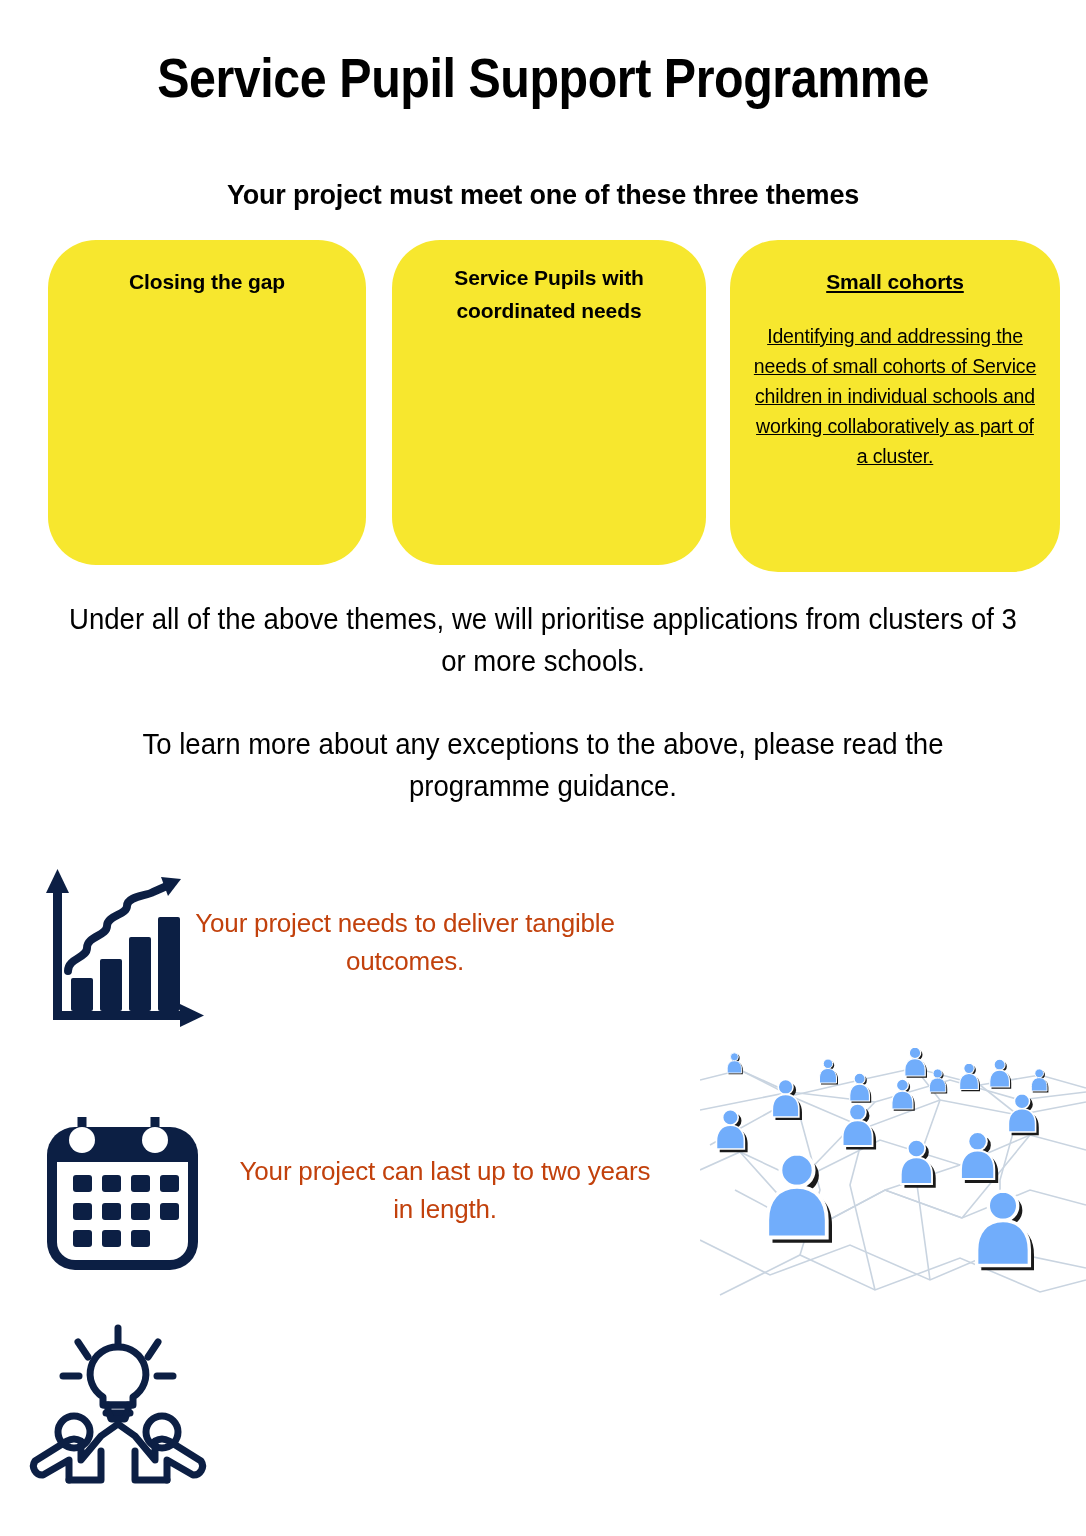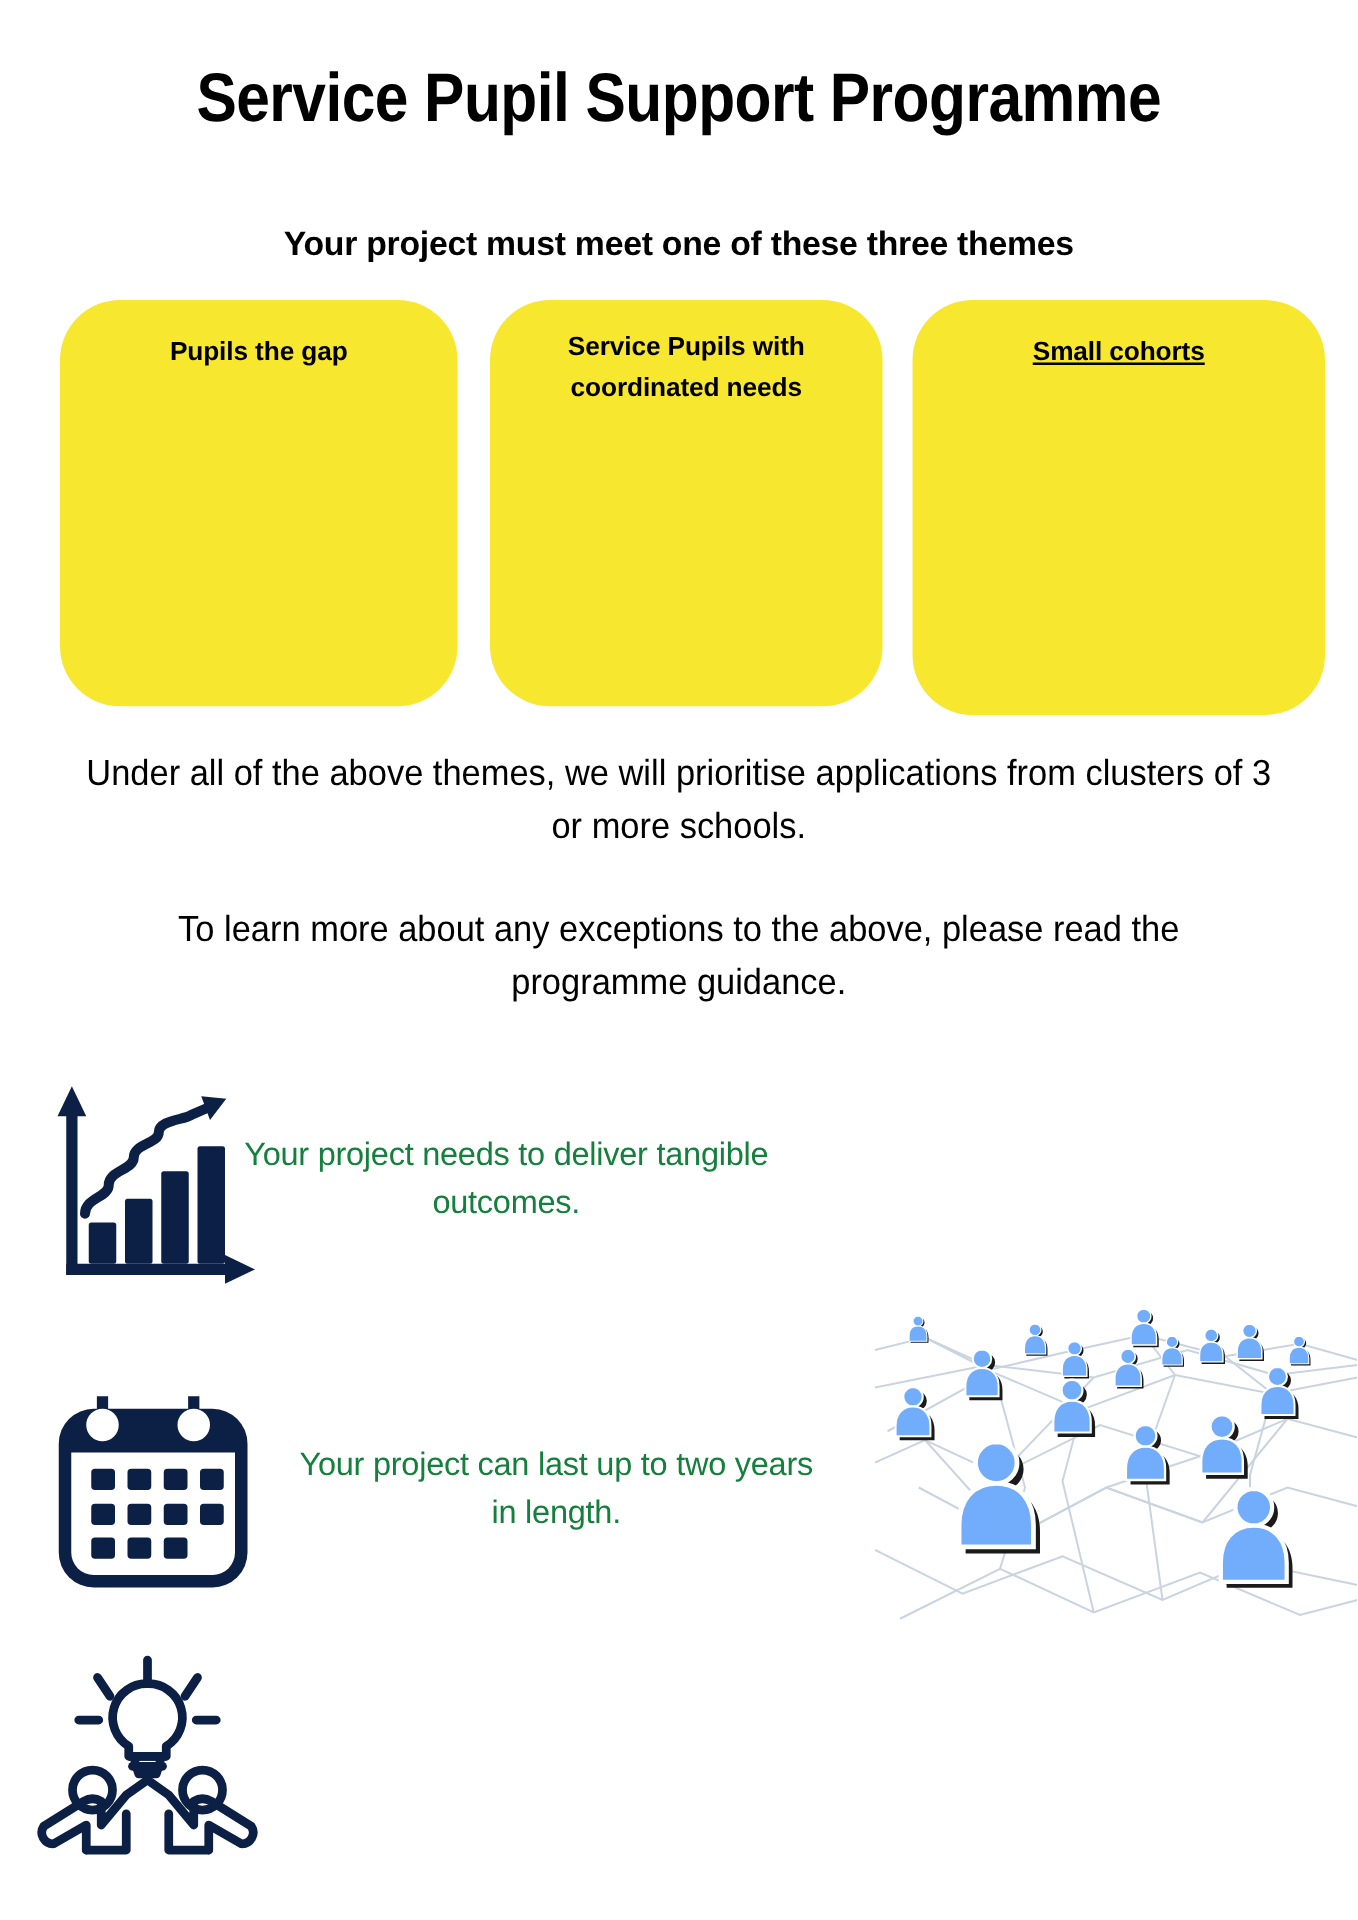--- a/index.html
+++ b/index.html
@@ -112,21 +112,21 @@
     position: absolute;
     left: 0;
     top: 0;
   }
   .row-label {
     position: absolute;
     text-align: center;
     font-family: "Liberation Sans", sans-serif;
     font-size: 26px;
     line-height: 1.45;
-    color: #15803d;
+    color: #c2410c;
     letter-spacing: -0.2px;
   }
   .row-1 .row-label { left: 160px; top: 40px;  width: 420px; }
   .row-2 .row-label { left: 200px; top: 48px;  width: 420px; }
   .row-3 .row-label { left: 215px; top: 40px;  width: 420px; }
 
   
   .network {
     position: absolute;
     left: 700px;
@@ -138,29 +138,30 @@
 </head>
 <body>
 
 <div class="page-title">Service Pupil Support Programme</div>
 
 <div class="subtitle">Your project must meet one of these three themes</div>
 
 <div class="cards">
 
   <div class="card card-1">
-    <div class="card-title">Pupils the gap</div>
+    <div class="card-title">Closing the gap</div>
   </div>
 
   <div class="card card-2">
     <div class="card-title">Service Pupils with coordinated needs</div>
   </div>
 
   <div class="card card-3">
     <div class="card-title">Small cohorts</div>
+    <div class="card-body">Identifying and addressing the needs of small cohorts of Service children in individual schools and working collaboratively as part of a cluster.</div>
   </div>
 
 </div>
 
 <div class="para para-1">Under all of the above themes, we will prioritise applications from clusters of 3 or more schools.</div>
 
 <div class="para para-2">To learn more about any exceptions to the above, please read the programme guidance.</div>
 
 <div class="icon-row row-1">
   <div class="icon-box">

